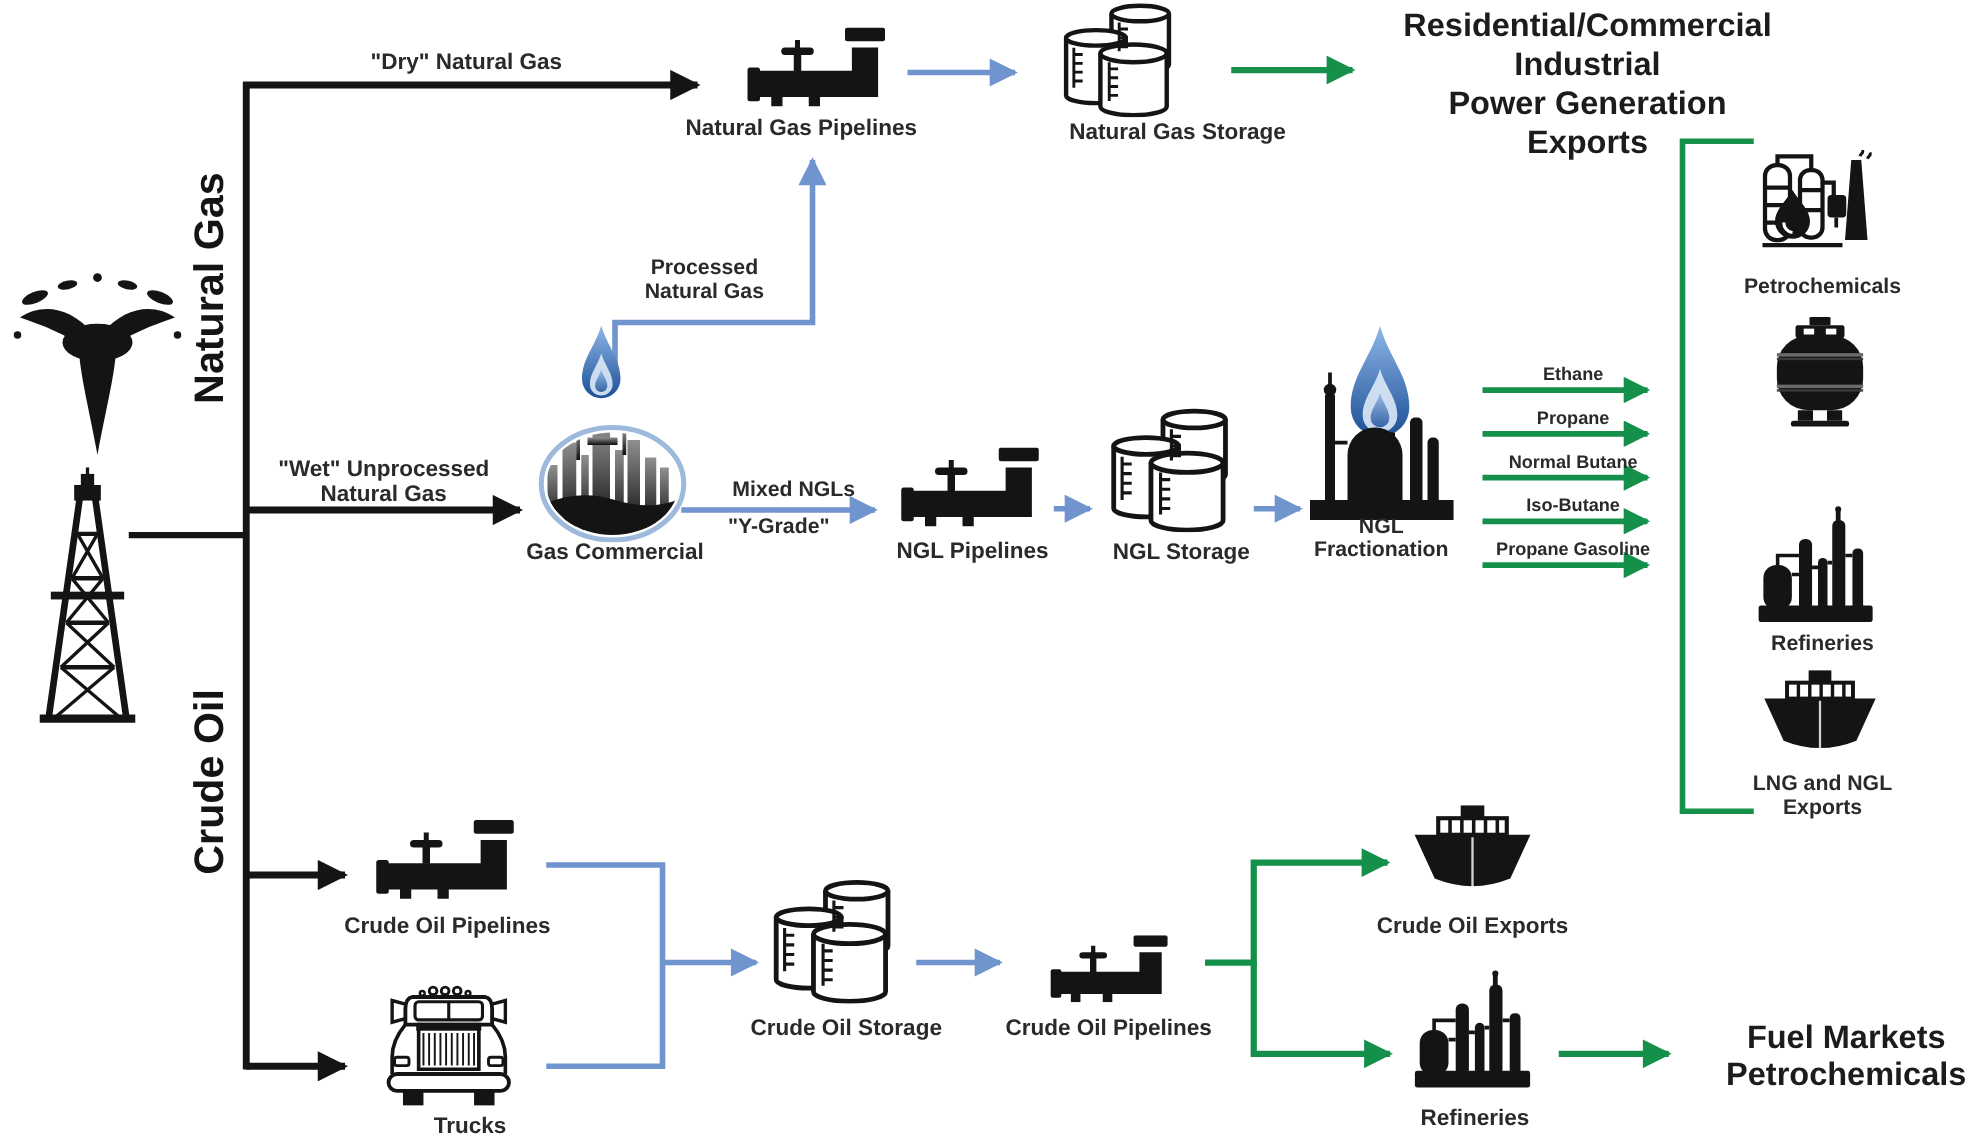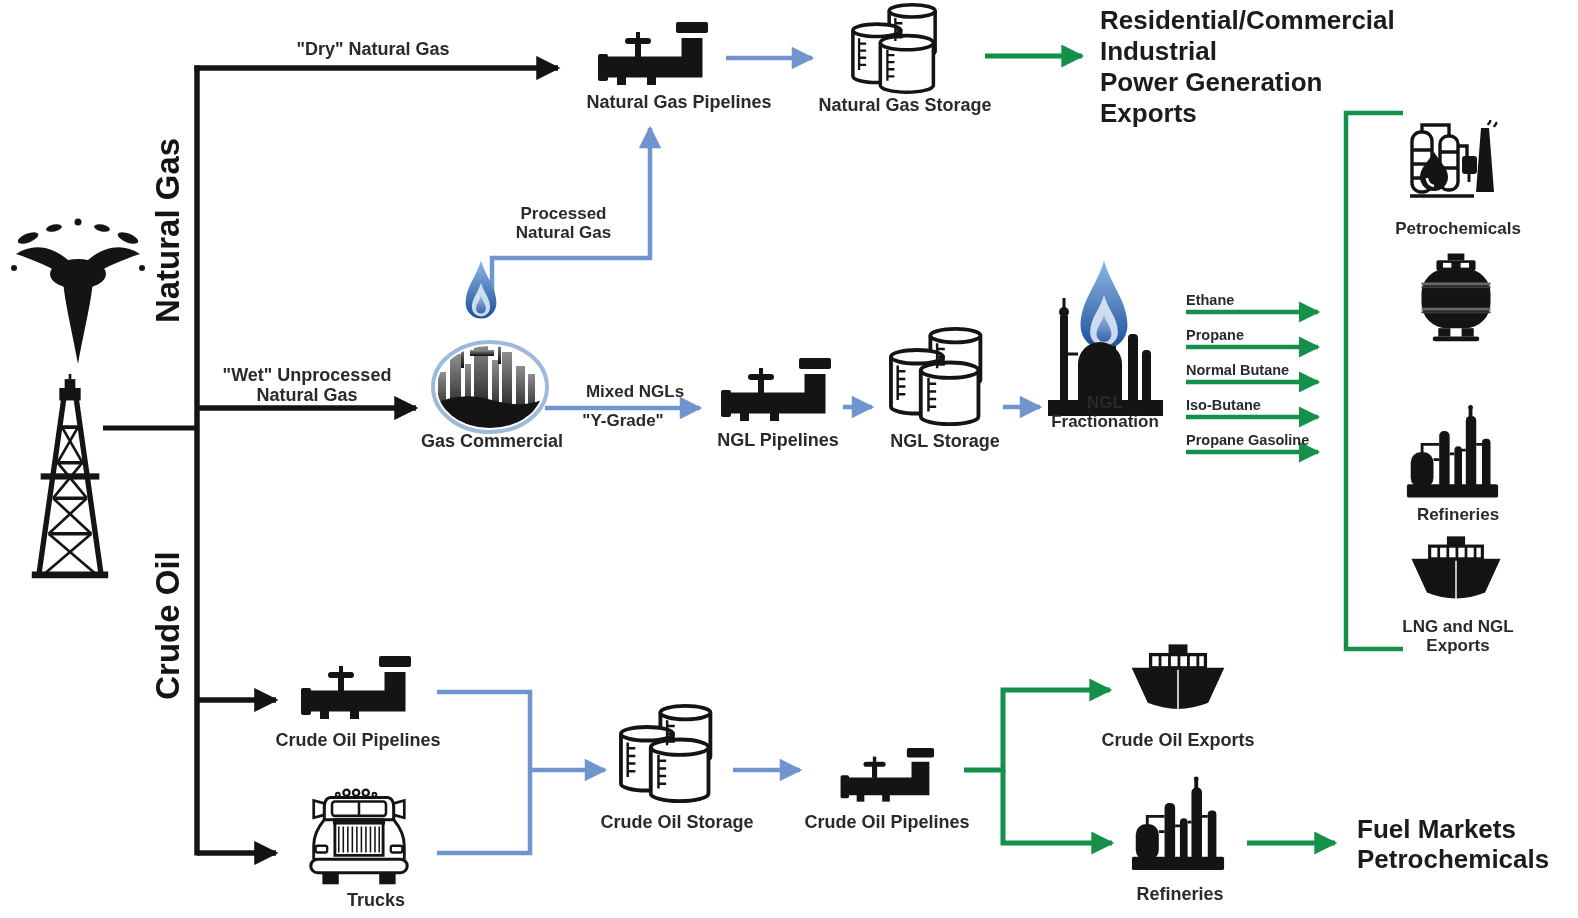--- a/index.html
+++ b/index.html
@@ -1,18 +1,18 @@
 <!DOCTYPE html>
 <html><head>
 <meta charset="utf-8">
 <style>
   html,body{margin:0;padding:0;background:#fff;}
   .canvas{position:relative;width:1578px;height:918px;background:#fff;overflow:hidden;
           font-family:"Liberation Sans",sans-serif;}
-  .lbl{position:absolute;font-weight:bold;color:#2a2a2a;white-space:pre-line;line-height:1.12;}
+  .lbl{position:absolute;font-weight:bold;color:#2a2a2a;white-space:pre-line;line-height:1.12;text-align:center;}
   .c{text-align:center;}
   .s14{font-size:14.5px;}
   .s17{font-size:17px;}
   .s18{font-size:18px;}
   .big{font-size:26px;color:#1c1c1c;line-height:31px;}
   .vert{transform:rotate(-90deg);transform-origin:center;font-size:33px;color:#141414;text-align:center;}
   svg.pos{position:absolute;}
   .overlay{position:absolute;left:0;top:0;}
 </style>
 </head>
@@ -309,37 +309,37 @@
       <use href="#i-ship"></use>
     </svg>
   <svg class="pos" style="left:1130px;top:774px" width="96" height="100" viewBox="0 0 100 100">
       <use href="#i-refinery"></use>
     </svg>
 
   <div class="lbl vert" style="left:63px;top:212px;width:210px">Natural Gas</div>
   <div class="lbl vert" style="left:78px;top:607px;width:180px">Crude Oil</div>
 
   <div class="lbl s18 c" style="left:248px;top:39px;width:250px">"Dry" Natural Gas</div>
-  <div class="lbl s18 c" style="left:569px;top:92px;width:220px">Natural Gas Pipelines</div>
-  <div class="lbl s18 c" style="left:795px;top:95px;width:220px">Natural Gas Storage</div>
+  <div class="lbl s18 c" style="left:531px;top:92px;width:220px">Natural Gas Pipelines</div>
+  <div class="lbl s18 c" style="left:832px;top:95px;width:220px">Natural Gas Storage</div>
   <div class="lbl big" style="left:1100px;top:5px;width:340px">Residential/Commercial
 Industrial
 Power Generation
 Exports</div>
 
   <div class="lbl s17 c" style="left:486px;top:204px;width:155px">Processed
 Natural Gas</div>
   <div class="lbl s18 c" style="left:203px;top:365px;width:208px">"Wet" Unprocessed
 Natural Gas</div>
   <div class="lbl s18 c" style="left:392px;top:431px;width:200px">Gas Commercial</div>
   <div class="lbl s17 c" style="left:559px;top:382px;width:152px">Mixed NGLs</div>
   <div class="lbl s17 c" style="left:547px;top:411px;width:152px">"Y-Grade"</div>
   <div class="lbl s18 c" style="left:678px;top:430px;width:200px">NGL Pipelines</div>
   <div class="lbl s18 c" style="left:845px;top:431px;width:200px">NGL Storage</div>
-  <div class="lbl s17 c" style="left:1030px;top:393px;width:150px">NGL
+  <div class="lbl s17 c" style="left:1030px;top:411px;width:150px">NGL
 Fractionation</div>
 
   <div class="lbl s14" style="left:1186px;top:292px;width:145px">Ethane</div>
   <div class="lbl s14" style="left:1186px;top:327px;width:145px">Propane</div>
   <div class="lbl s14" style="left:1186px;top:362px;width:145px">Normal Butane</div>
   <div class="lbl s14" style="left:1186px;top:397px;width:145px">Iso-Butane</div>
   <div class="lbl s14" style="left:1186px;top:432px;width:145px">Propane Gasoline</div>
 
   <div class="lbl s17 c" style="left:1368px;top:219px;width:180px">Petrochemicals</div>
   <div class="lbl s17 c" style="left:1368px;top:505px;width:180px">Refineries</div>

